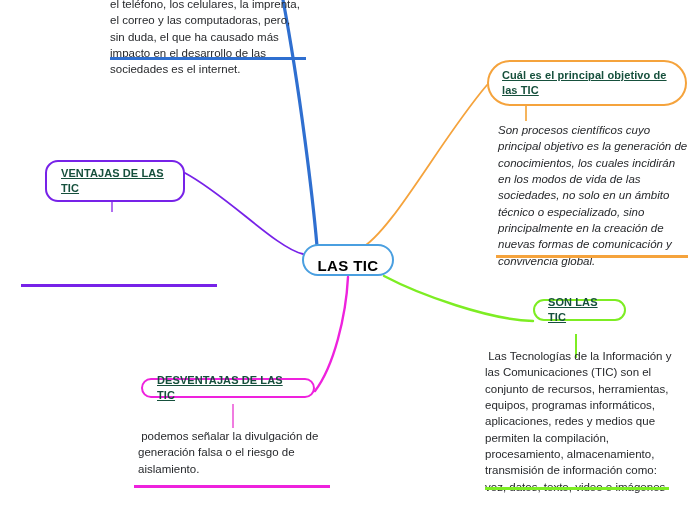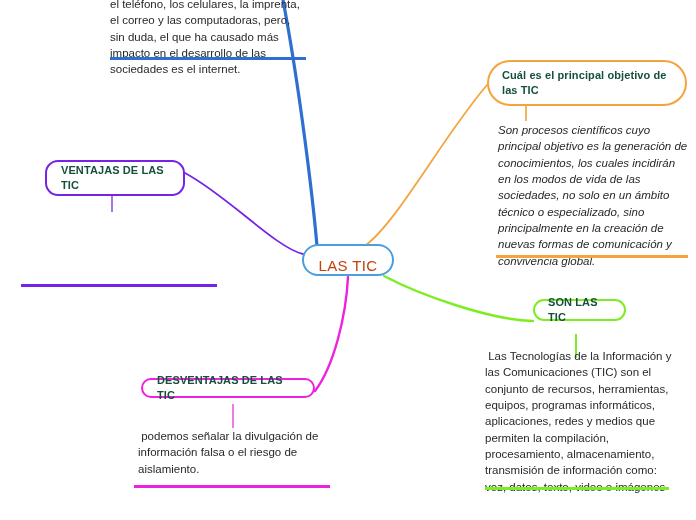--- a/index.html
+++ b/index.html
@@ -35,22 +35,22 @@
     border-radius: 17px;
     background: #ffffff;
     display: flex;
     align-items: center;
     justify-content: center;
     box-sizing: border-box;
     z-index: 5;
   }
   .center-node .label {
     font-size: 15px;
-    font-weight: normal;
-    color: #c2410c;
+    font-weight: bold;
+    color: #000000;
     letter-spacing: 0.4px;
     white-space: nowrap;
     margin-top: 11px;
   }
 
   
   .topic-node {
     position: absolute;
     background: #ffffff;
     border-width: 2px;
@@ -59,20 +59,21 @@
     display: flex;
     align-items: center;
     z-index: 4;
   }
   .topic-node .label {
     font-size: 11px;
     font-weight: bold;
     color: #16503c;
     line-height: 1.35;
     letter-spacing: 0.1px;
+    text-decoration: underline;
   }
 
   
   .body-block {
     position: absolute;
     z-index: 3;
   }
   .body-block .body-text {
     font-size: 11.5px;
     color: #27292c;
@@ -132,21 +133,21 @@
 conocimientos, los cuales incidirán
 en los modos de vida de las
 sociedades, no solo en un ámbito
 técnico o especializado, sino
 principalmente en la creación de
 nuevas formas de comunicación y
 convivencia global.</div>
   </div>
   <div class="underbar" style="left:496px; top:255px; width:192px; background:#f5a33c;"></div>
 
-  <div class="topic-node" style="left:45px; top:160px; width:140px; height:36px;
+  <div class="topic-node" style="left:45px; top:160px; width:140px; height:42px;
               border-color:#7722e8; border-radius:13px; padding:0 14px;">
     <span class="label">VENTAJAS DE LAS TIC</span>
   </div>
   <div class="stem" style="left:111px; top:186px; height:26px; background:#b06ef0;"></div>
   <div class="underbar" style="left:21px; top:284px; width:196px; background:#7722e8;"></div>
 
   <div class="topic-node" style="left:533px; top:299px; width:93px; height:22px;
               border-color:#7ded23; border-radius:13px; padding:0 13px;">
     <span class="label">SON LAS TIC</span>
   </div>
@@ -164,18 +165,18 @@
   </div>
   <div class="underbar" style="left:485px; top:487px; width:184px; background:#7ded23;"></div>
 
   <div class="topic-node" style="left:141px; top:378px; width:174px; height:20px;
               border-color:#ee22dd; border-radius:13px; padding:0 14px;">
     <span class="label">DESVENTAJAS DE LAS TIC</span>
   </div>
   <div class="stem" style="left:232px; top:404px; height:24px; background:#f07ce0;"></div>
   <div class="body-block" style="left:138px; top:428px; width:200px;">
     <div class="body-text"> podemos señalar la divulgación de
-información falsa o el riesgo de
+generación falsa o el riesgo de
 aislamiento.</div>
   </div>
   <div class="underbar" style="left:134px; top:485px; width:196px; background:#ee22dd;"></div>
 
 </div>
 
 </body></html>

